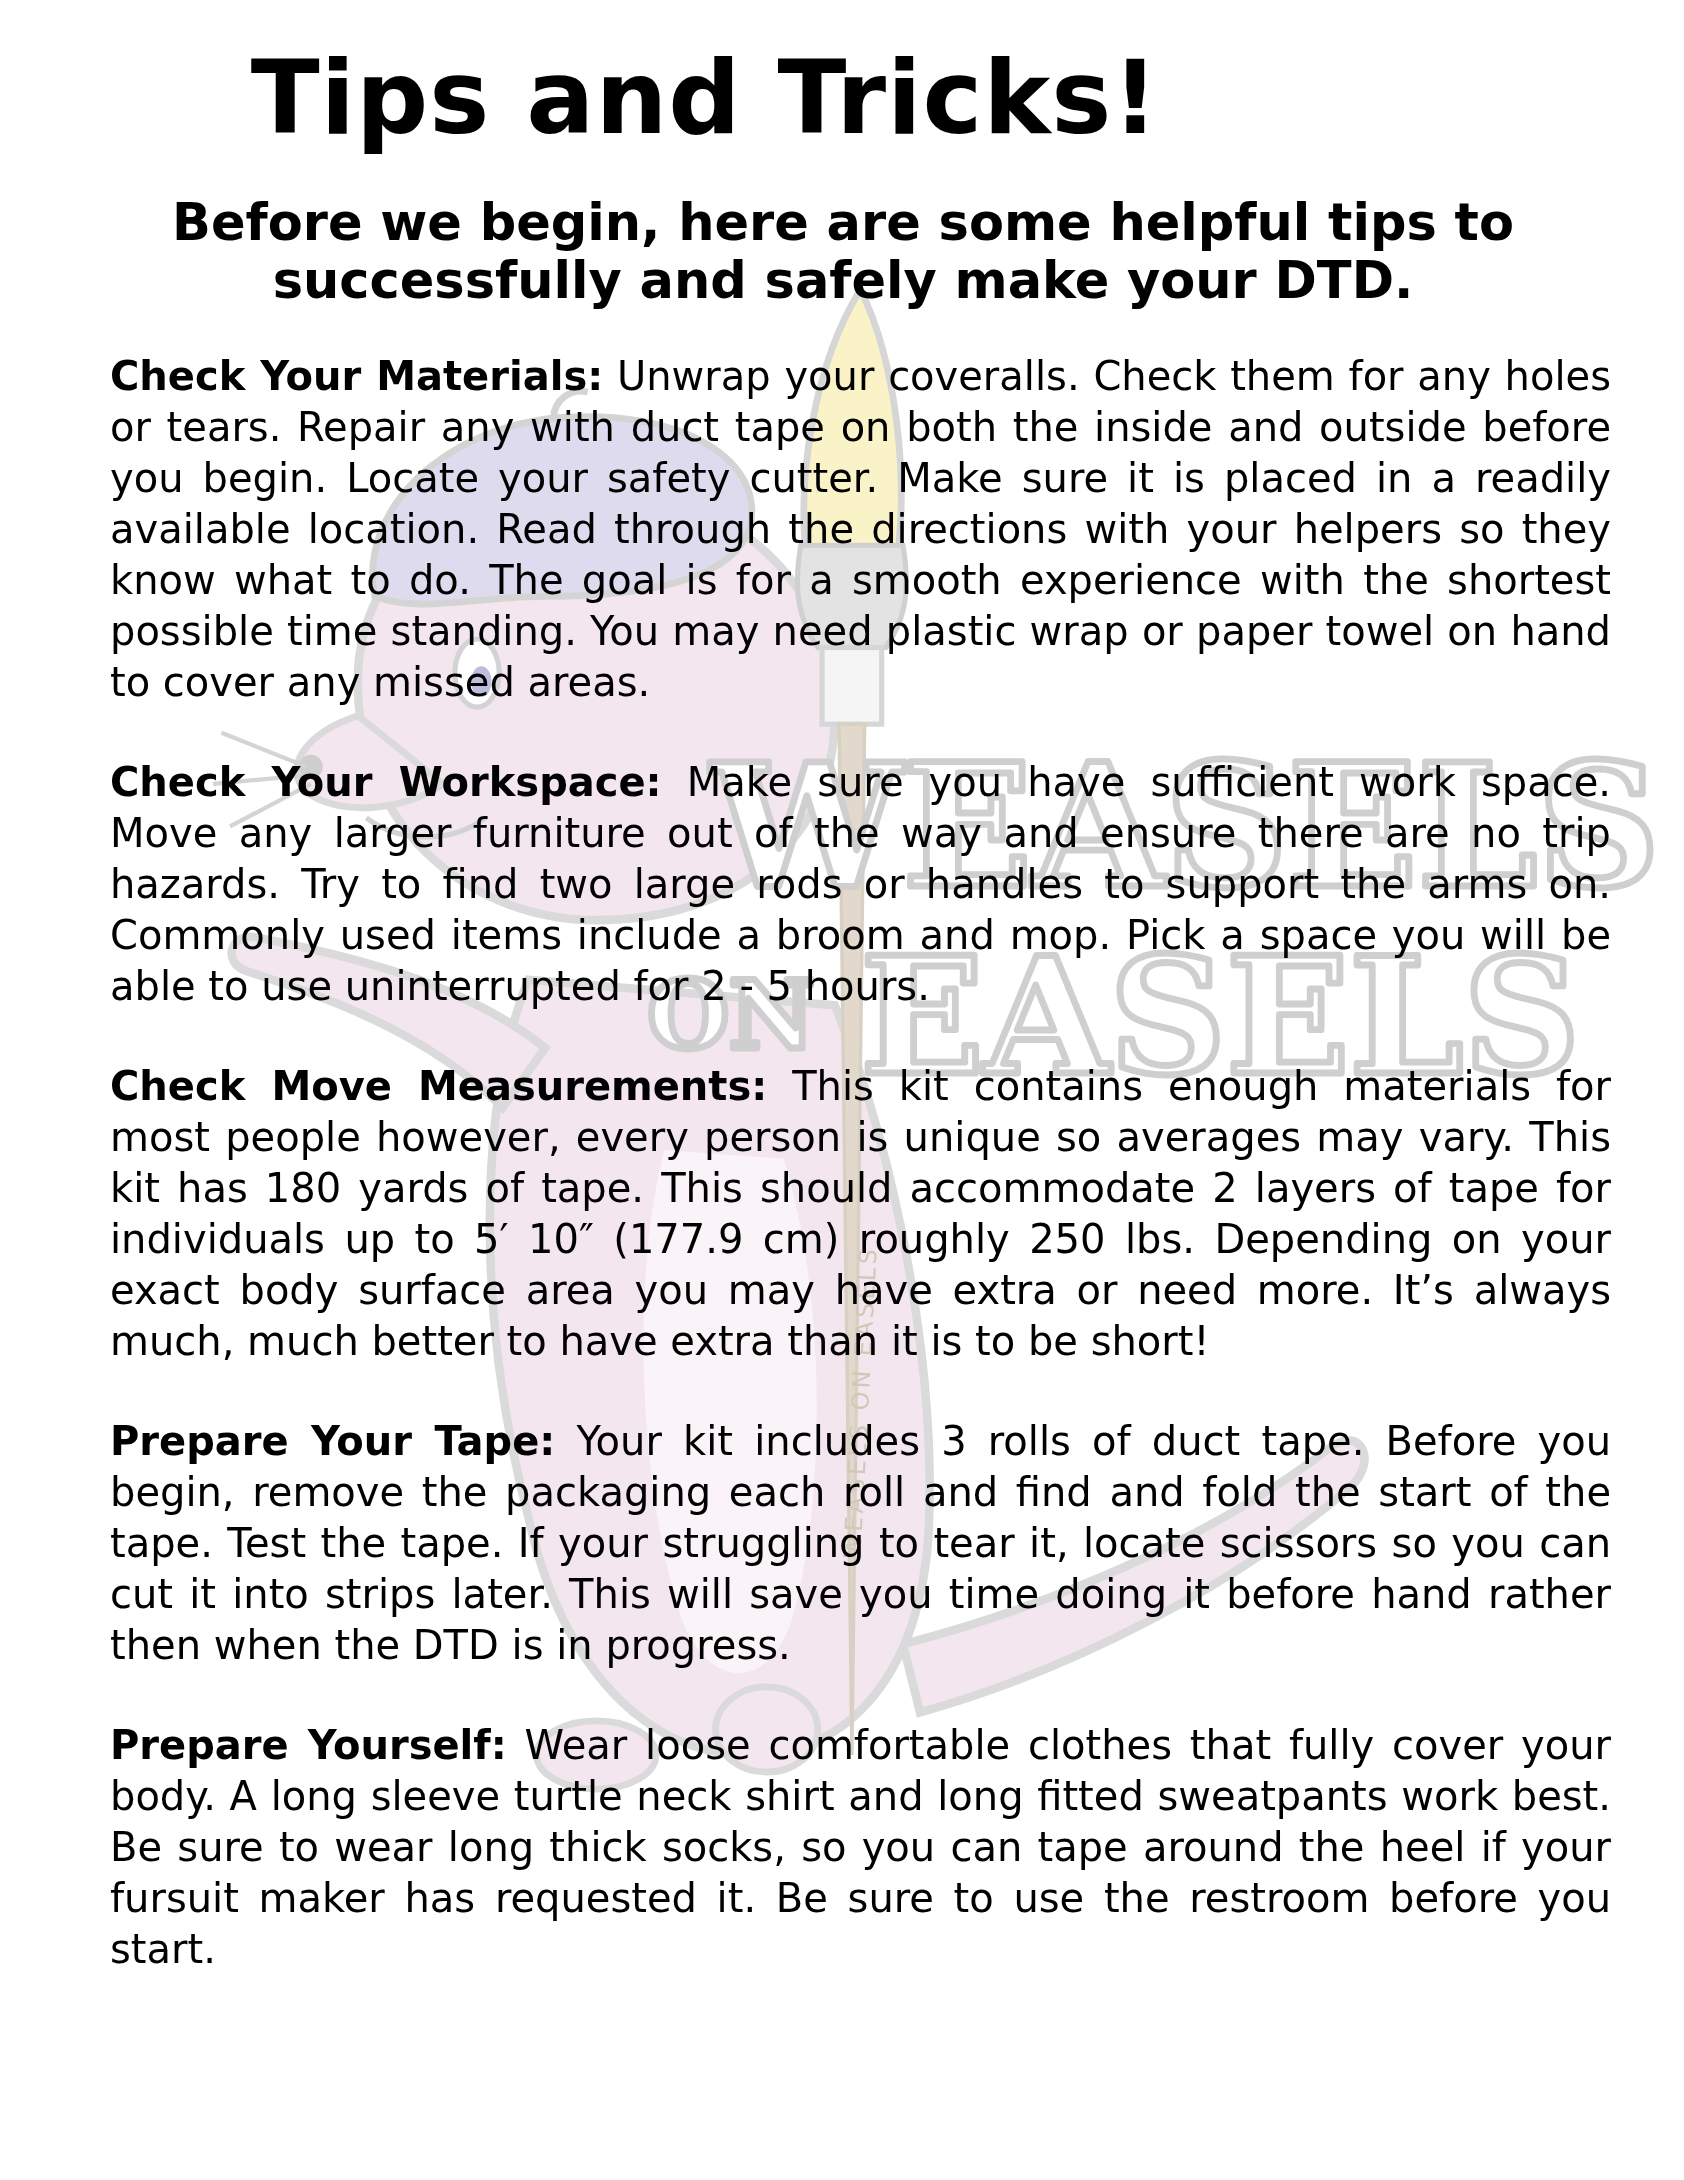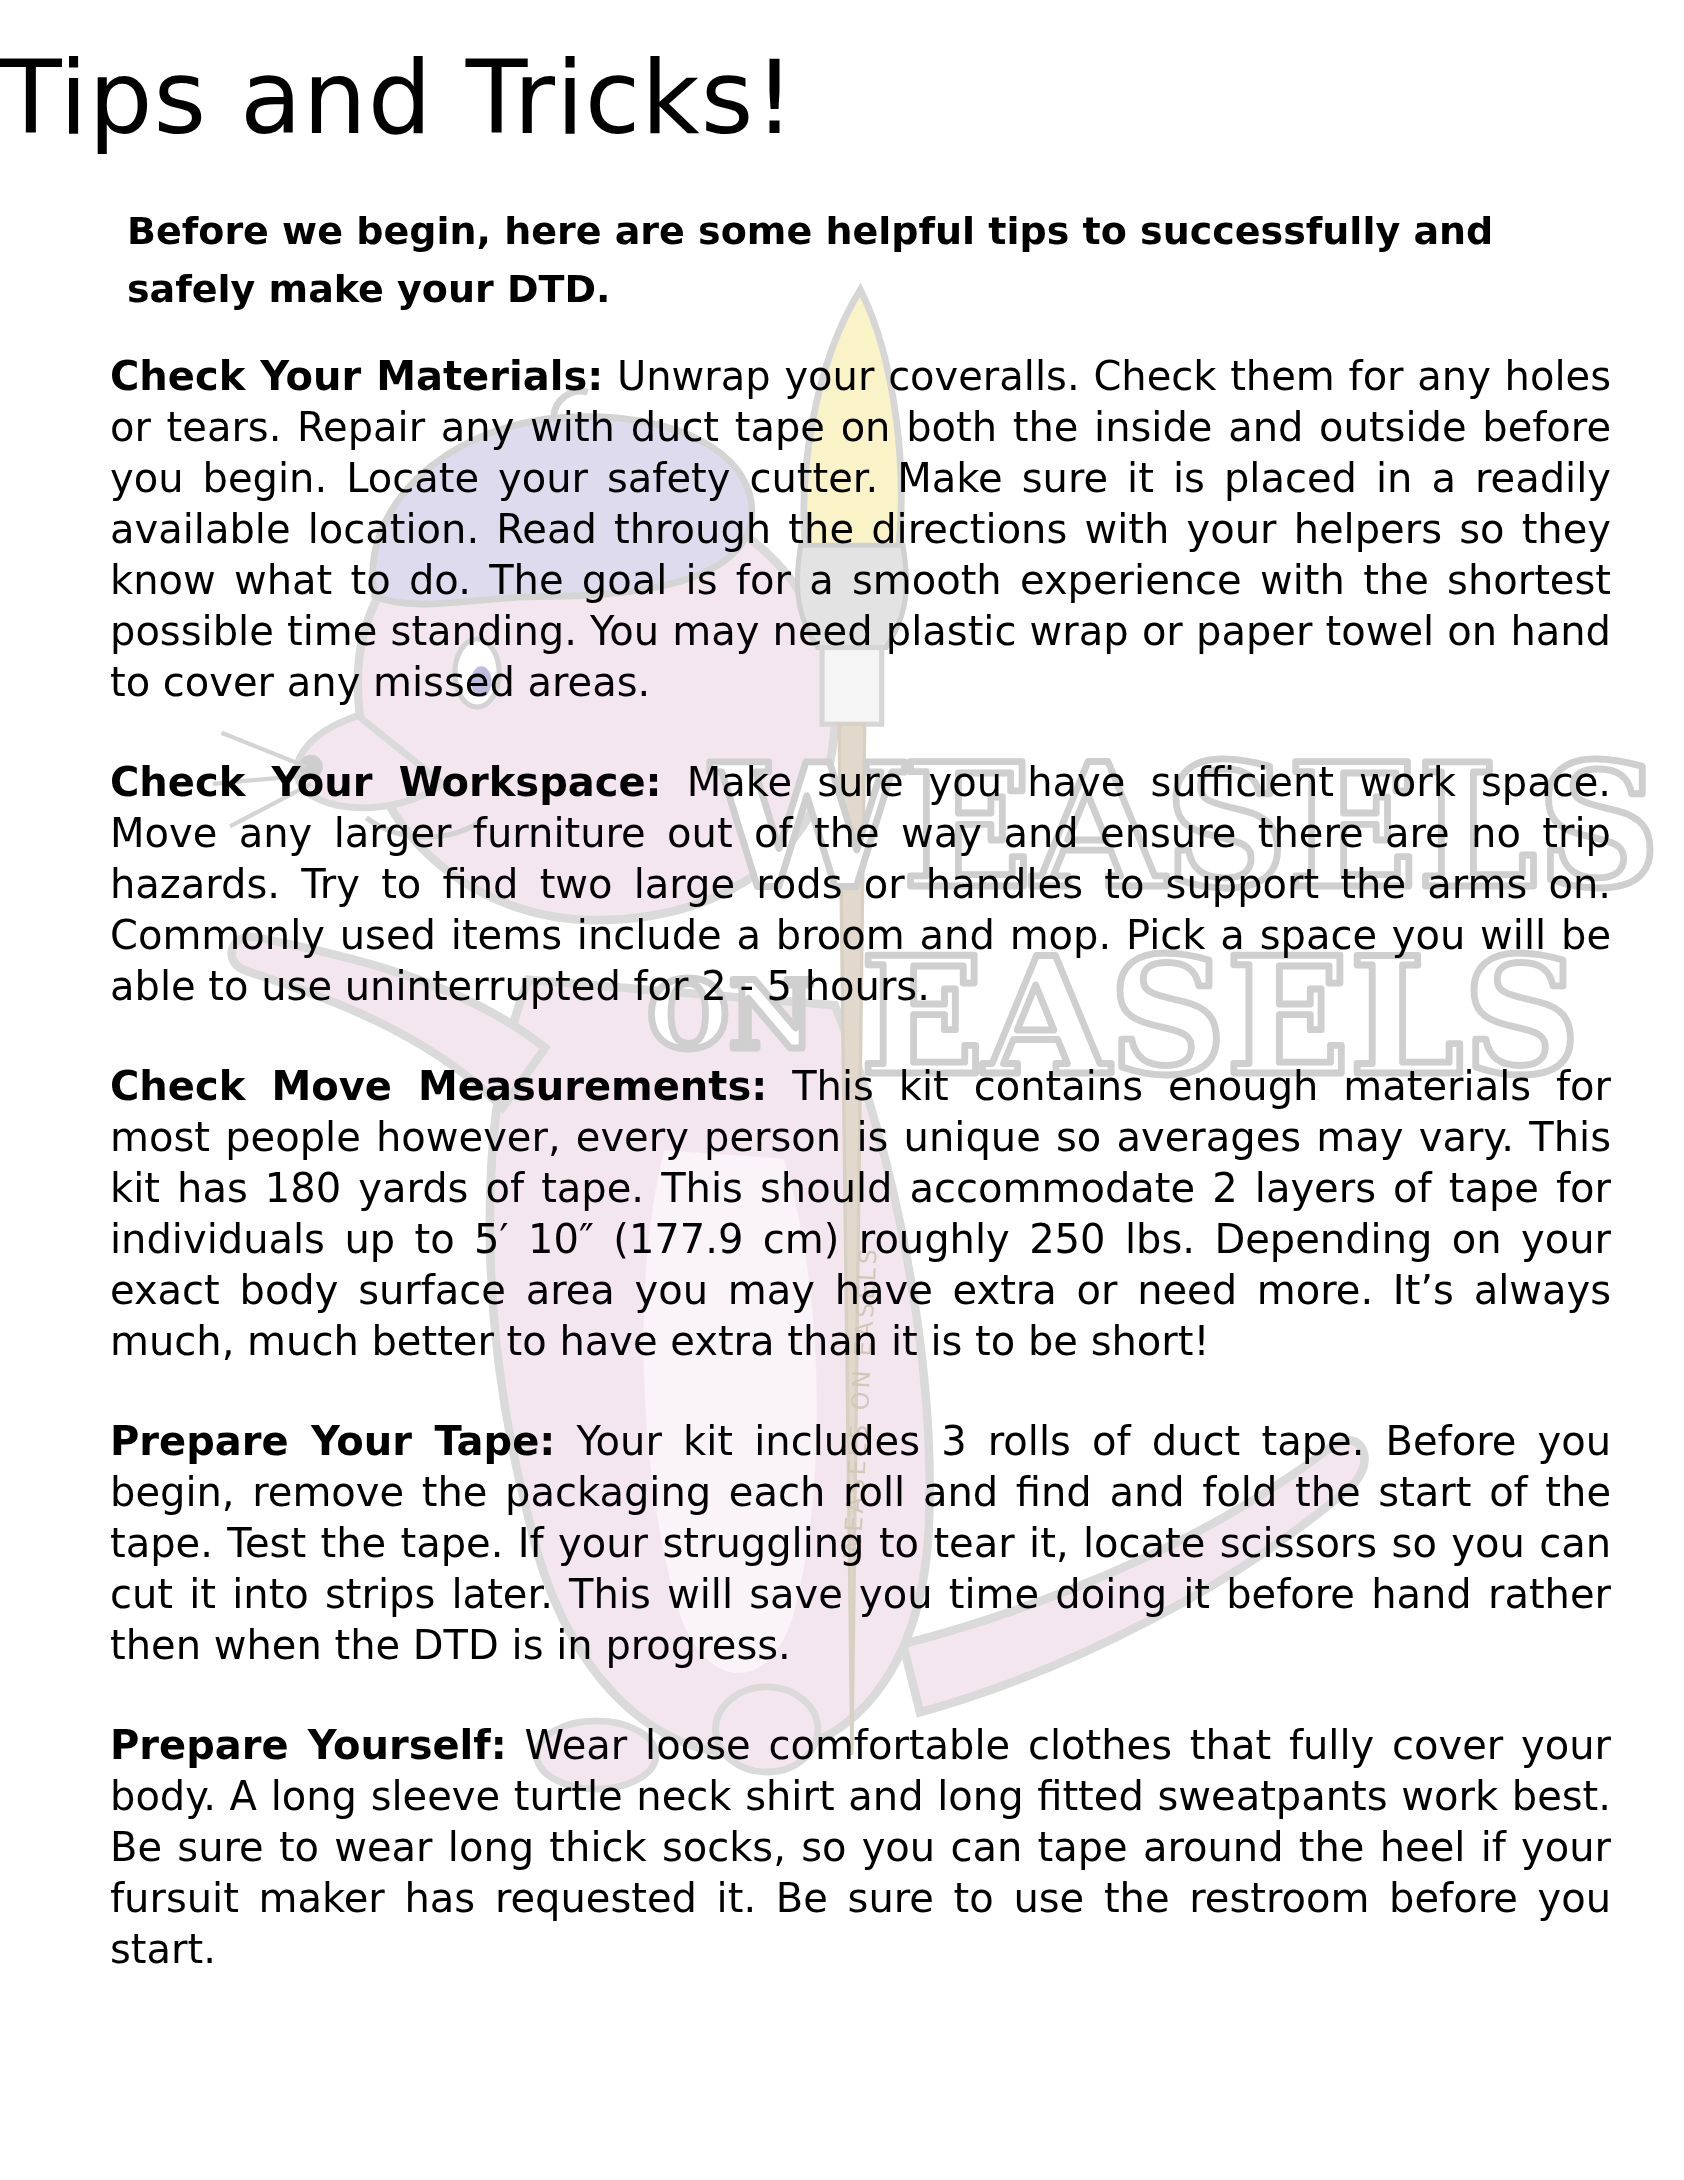--- a/index.html
+++ b/index.html
@@ -35,36 +35,37 @@
       position: absolute;
       left: 0; top: 0;
       width: 1685px;
       z-index: 1;
     }
     .title {
       position: absolute;
       left: 0;
       top: 34px;
       width: 1410px;
+      text-align: center;
       font-size: 101px;
       line-height: 128px;
-      font-weight: normal;
+      font-weight: bold;
       letter-spacing: 0.9px;
       margin: 0;
     }
     .subtitle {
       position: absolute;
       left: 119px;
       top: 194px;
       width: 1448px;
-      text-align: left;
-      font-size: 38px;
+      text-align: center;
+      font-size: 51px;
       line-height: 58px;
       font-weight: bold;
-      margin: 8px;
+      margin: 0;
     }
     .tips {
       position: absolute;
       left: 98px;
       top: 339px;
       width: 1501px;
       margin: 12px;
       padding: 0;
       list-style: none;
     }

